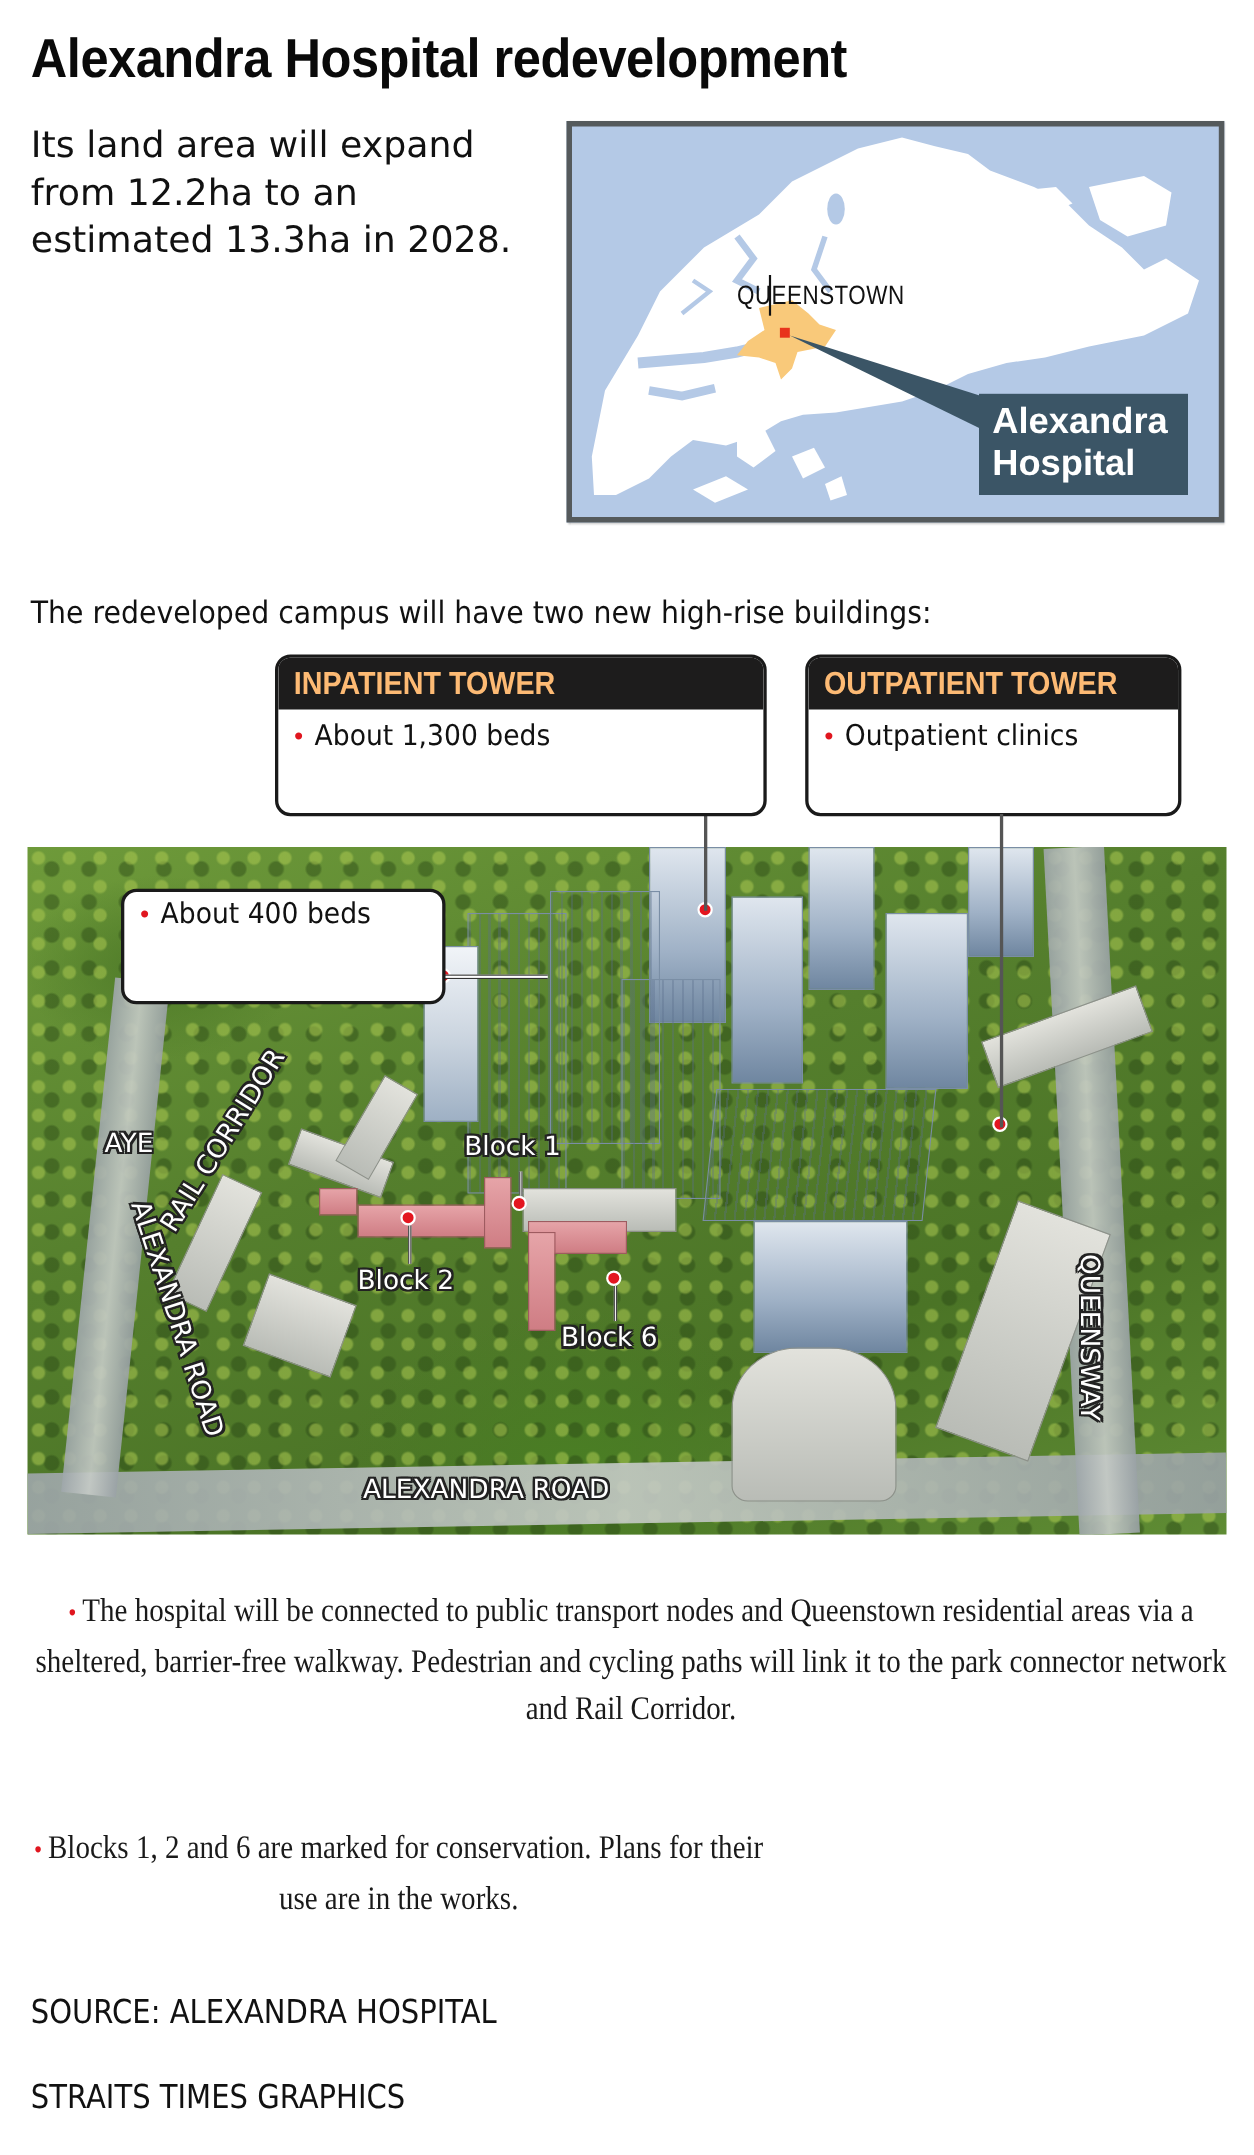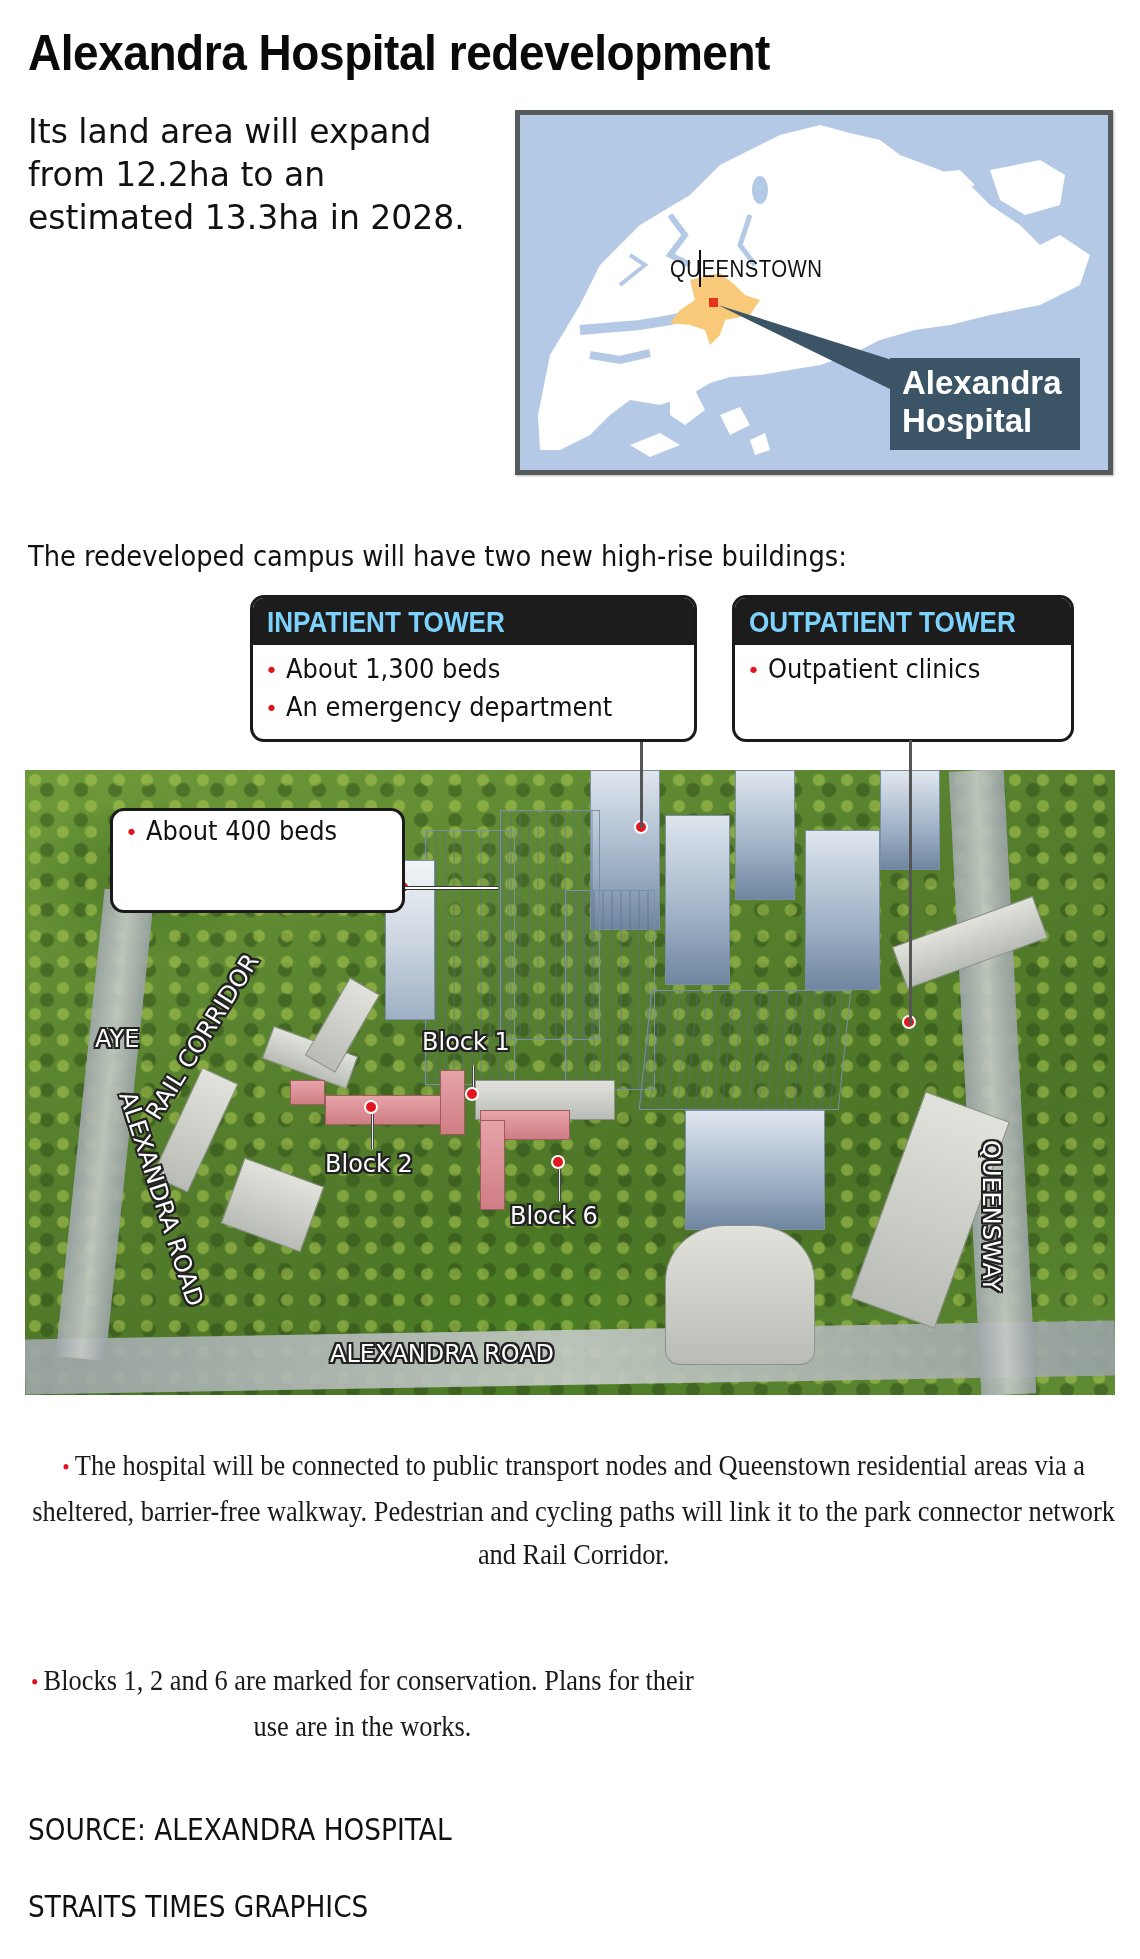--- a/index.html
+++ b/index.html
@@ -42,21 +42,21 @@
     font-family: "DejaVu Sans", sans-serif; font-size: 28px; color: #111;
     transform: scaleX(0.92); transform-origin: left top; white-space: nowrap;
   }
 
   
   .box {
     position: absolute; background: #fff; border: 3px solid #1a1a1a; border-radius: 14px;
     overflow: hidden; z-index: 3;
   }
   .box-head {
-    background: #1d1c1c; color: #7dd3fc; font-weight: bold;
+    background: #1d1c1c; color: #fdba74; font-weight: bold;
     font-family: "Liberation Sans", sans-serif; font-size: 29px;
     padding: 8px 14px 6px 14px; white-space: nowrap;
   }
   .box-head span { display: inline-block; transform: scaleX(0.9); transform-origin: left center; }
   .box-body { padding: 6px 12px 8px 12px; }
   .box-item {
     font-family: "DejaVu Sans", sans-serif; font-size: 26px; line-height: 36px; color: #111;
     white-space: nowrap;
   }
   .box-item .bul { color: #e0161f; font-size: 22px; margin-right: 8px; }
@@ -160,21 +160,20 @@
     <div>Hospital</div>
   </div>
 </div>
 
 <div class="lead">The redeveloped campus will have two new high-rise buildings:</div>
 
 <div class="box" style="left:250px; top:595px; width:447px; height:147px;">
   <div class="box-head"><span>INPATIENT TOWER</span></div>
   <div class="box-body">
     <div class="box-item"><span class="bul">•</span><span class="txt">About 1,300 beds</span></div>
-    <div class="box-item"><span class="bul">•</span><span class="txt">An emergency department</span></div>
   </div>
 </div>
 <div class="leader" style="left:640px; top:740px; height:88px;"></div>
 
 <div class="box" style="left:732px; top:595px; width:342px; height:147px;">
   <div class="box-head"><span>OUTPATIENT TOWER</span></div>
   <div class="box-body">
     <div class="box-item"><span class="bul">•</span><span class="txt">Outpatient clinics</span></div>
   </div>
 </div>

